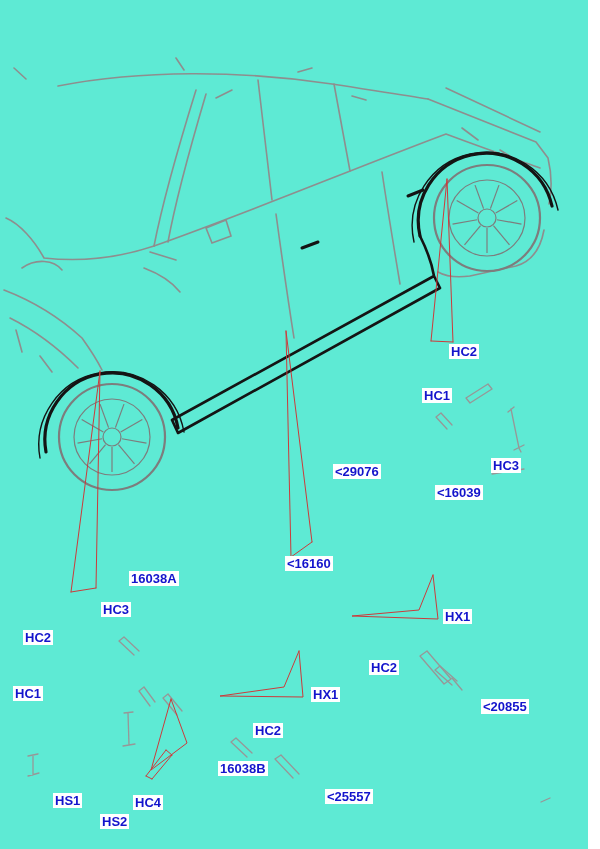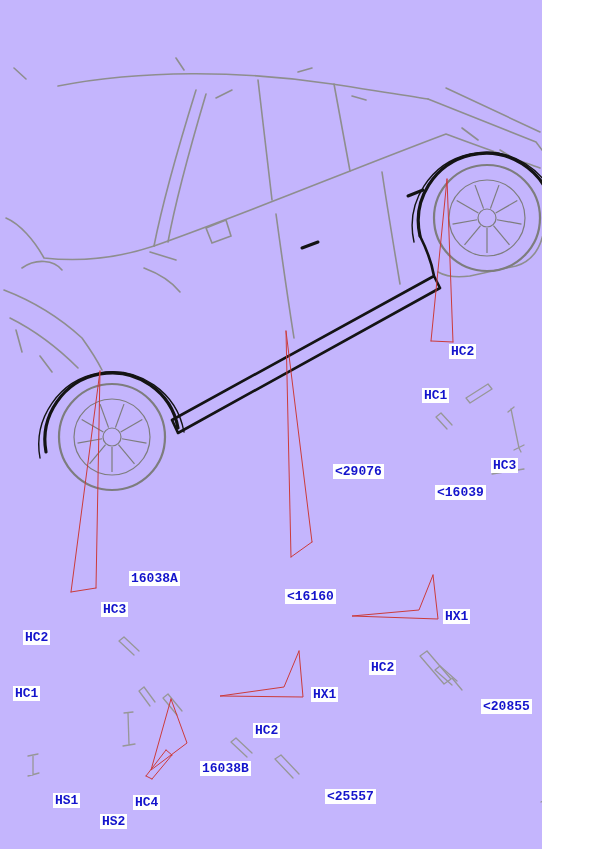--- a/index.html
+++ b/index.html
@@ -1,18 +1,18 @@
 <!DOCTYPE html>
 <html><head>
 <meta charset="utf-8">
 <style>
   html,body{margin:0;padding:0;background:#ffffff;}
   .canvas{
-    position:relative;width:542px;height:849px;background:#c4b5fd;
-    overflow:hidden;font-family:Liberation Mono, monospace;
+    position:relative;width:588px;height:849px;background:#5eead4;
+    overflow:hidden;font-family:Liberation Sans, sans-serif;
   }
   .art{position:absolute;left:0;top:0;}
   .plabel{
     position:absolute;color:#1414cc;background:#ffffff;
     font-weight:bold;font-size:13px;line-height:15px;
     padding:0 2px;white-space:nowrap;cursor:pointer;
   }
 </style>
 </head>
 <body>
@@ -120,25 +120,25 @@
 
   <div class="plabel" style="left:449px;top:344px">HC2</div>
   <div class="plabel" style="left:422px;top:388px">HC1</div>
   <div class="plabel" style="left:491px;top:458px">HC3</div>
   <div class="plabel" style="left:435px;top:485px">&lt;16039</div>
   <div class="plabel" style="left:333px;top:464px">&lt;29076</div>
   <div class="plabel" style="left:129px;top:571px">16038A</div>
   <div class="plabel" style="left:101px;top:602px">HC3</div>
   <div class="plabel" style="left:23px;top:630px">HC2</div>
   <div class="plabel" style="left:13px;top:686px">HC1</div>
-  <div class="plabel" style="left:285px;top:589px">&lt;16160</div>
+  <div class="plabel" style="left:285px;top:556px">&lt;16160</div>
   <div class="plabel" style="left:443px;top:609px">HX1</div>
   <div class="plabel" style="left:369px;top:660px">HC2</div>
   <div class="plabel" style="left:311px;top:687px">HX1</div>
   <div class="plabel" style="left:253px;top:723px">HC2</div>
   <div class="plabel" style="left:481px;top:699px">&lt;20855</div>
-  <div class="plabel" style="left:200px;top:761px">16038B</div>
+  <div class="plabel" style="left:218px;top:761px">16038B</div>
   <div class="plabel" style="left:53px;top:793px">HS1</div>
   <div class="plabel" style="left:100px;top:814px">HS2</div>
   <div class="plabel" style="left:133px;top:795px">HC4</div>
   <div class="plabel" style="left:325px;top:789px">&lt;25557</div>
 
 </div>
 
 </body></html>

